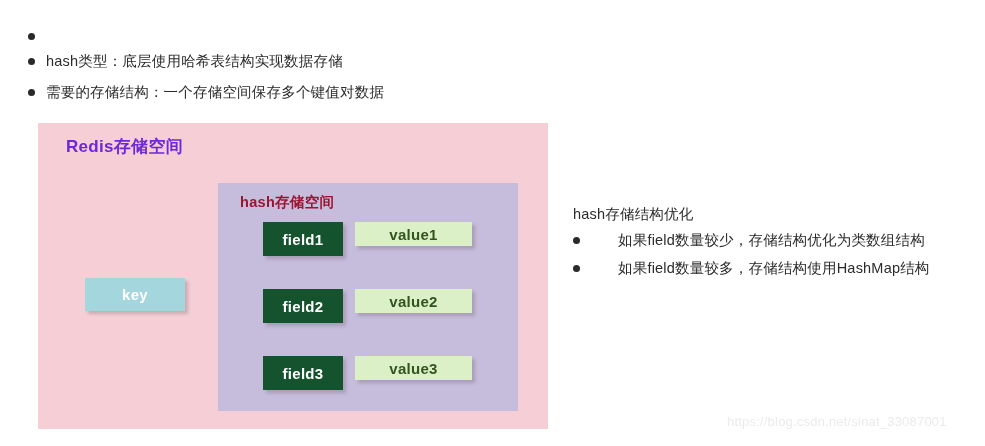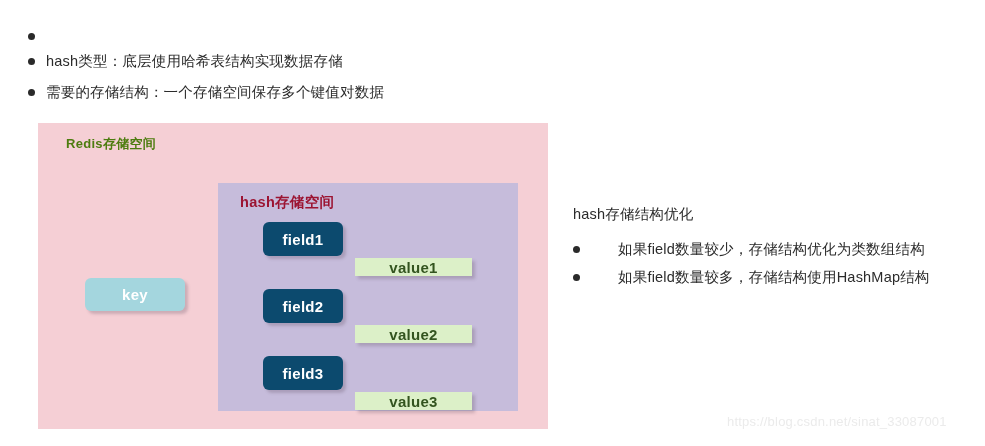--- a/index.html
+++ b/index.html
@@ -51,23 +51,23 @@
     left: 38px;
     top: 123px;
     width: 510px;
     height: 306px;
     background: #f5cfd5;
   }
   .redis-label {
     position: absolute;
     left: 28px;
     top: 12px;
-    font-size: 13px;
+    font-size: 17px;
     font-weight: bold;
-    color: #4d7c0f;
+    color: #6d28d9;
     letter-spacing: 0.3px;
     white-space: nowrap;
   }
 
   
   .hash-space {
     position: absolute;
     left: 180px;
     top: 60px;
     width: 300px;
@@ -96,54 +96,51 @@
     letter-spacing: 0.3px;
     box-shadow: 3px 3px 3px rgba(90, 70, 90, 0.26);
   }
   .box-key {
     left: 47px;
     top: 155px;
     width: 100px;
     height: 33px;
     background: #a4d6de;
     color: #ffffff;
-    border-radius: 6px;
   }
   .box-field {
     left: 45px;
     width: 80px;
     height: 34px;
-    background: #0c4a6e;
+    background: #14532d;
     color: #ffffff;
-    border-radius: 6px;
   }
   .box-value {
     left: 137px;
     width: 117px;
-    height: 18px;
+    height: 24px;
     background: #dcf0c8;
     color: #33541f;
-    margin-top: 36px;
   }
   .row1 { top: 39px; }
   .row2 { top: 106px; }
   .row3 { top: 173px; }
 
   
   .notes {
     position: absolute;
     left: 573px;
     top: 203px;
     width: 400px;
   }
   .notes-title {
     font-size: 14.5px;
     line-height: 22px;
     letter-spacing: 0.2px;
-    margin-bottom: 14px;
+    margin-bottom: 5px;
     white-space: nowrap;
   }
   .notes .bullet-row {
     margin-bottom: 8px;
     gap: 27px;
   }
 
   
   .watermark {
     position: absolute;

